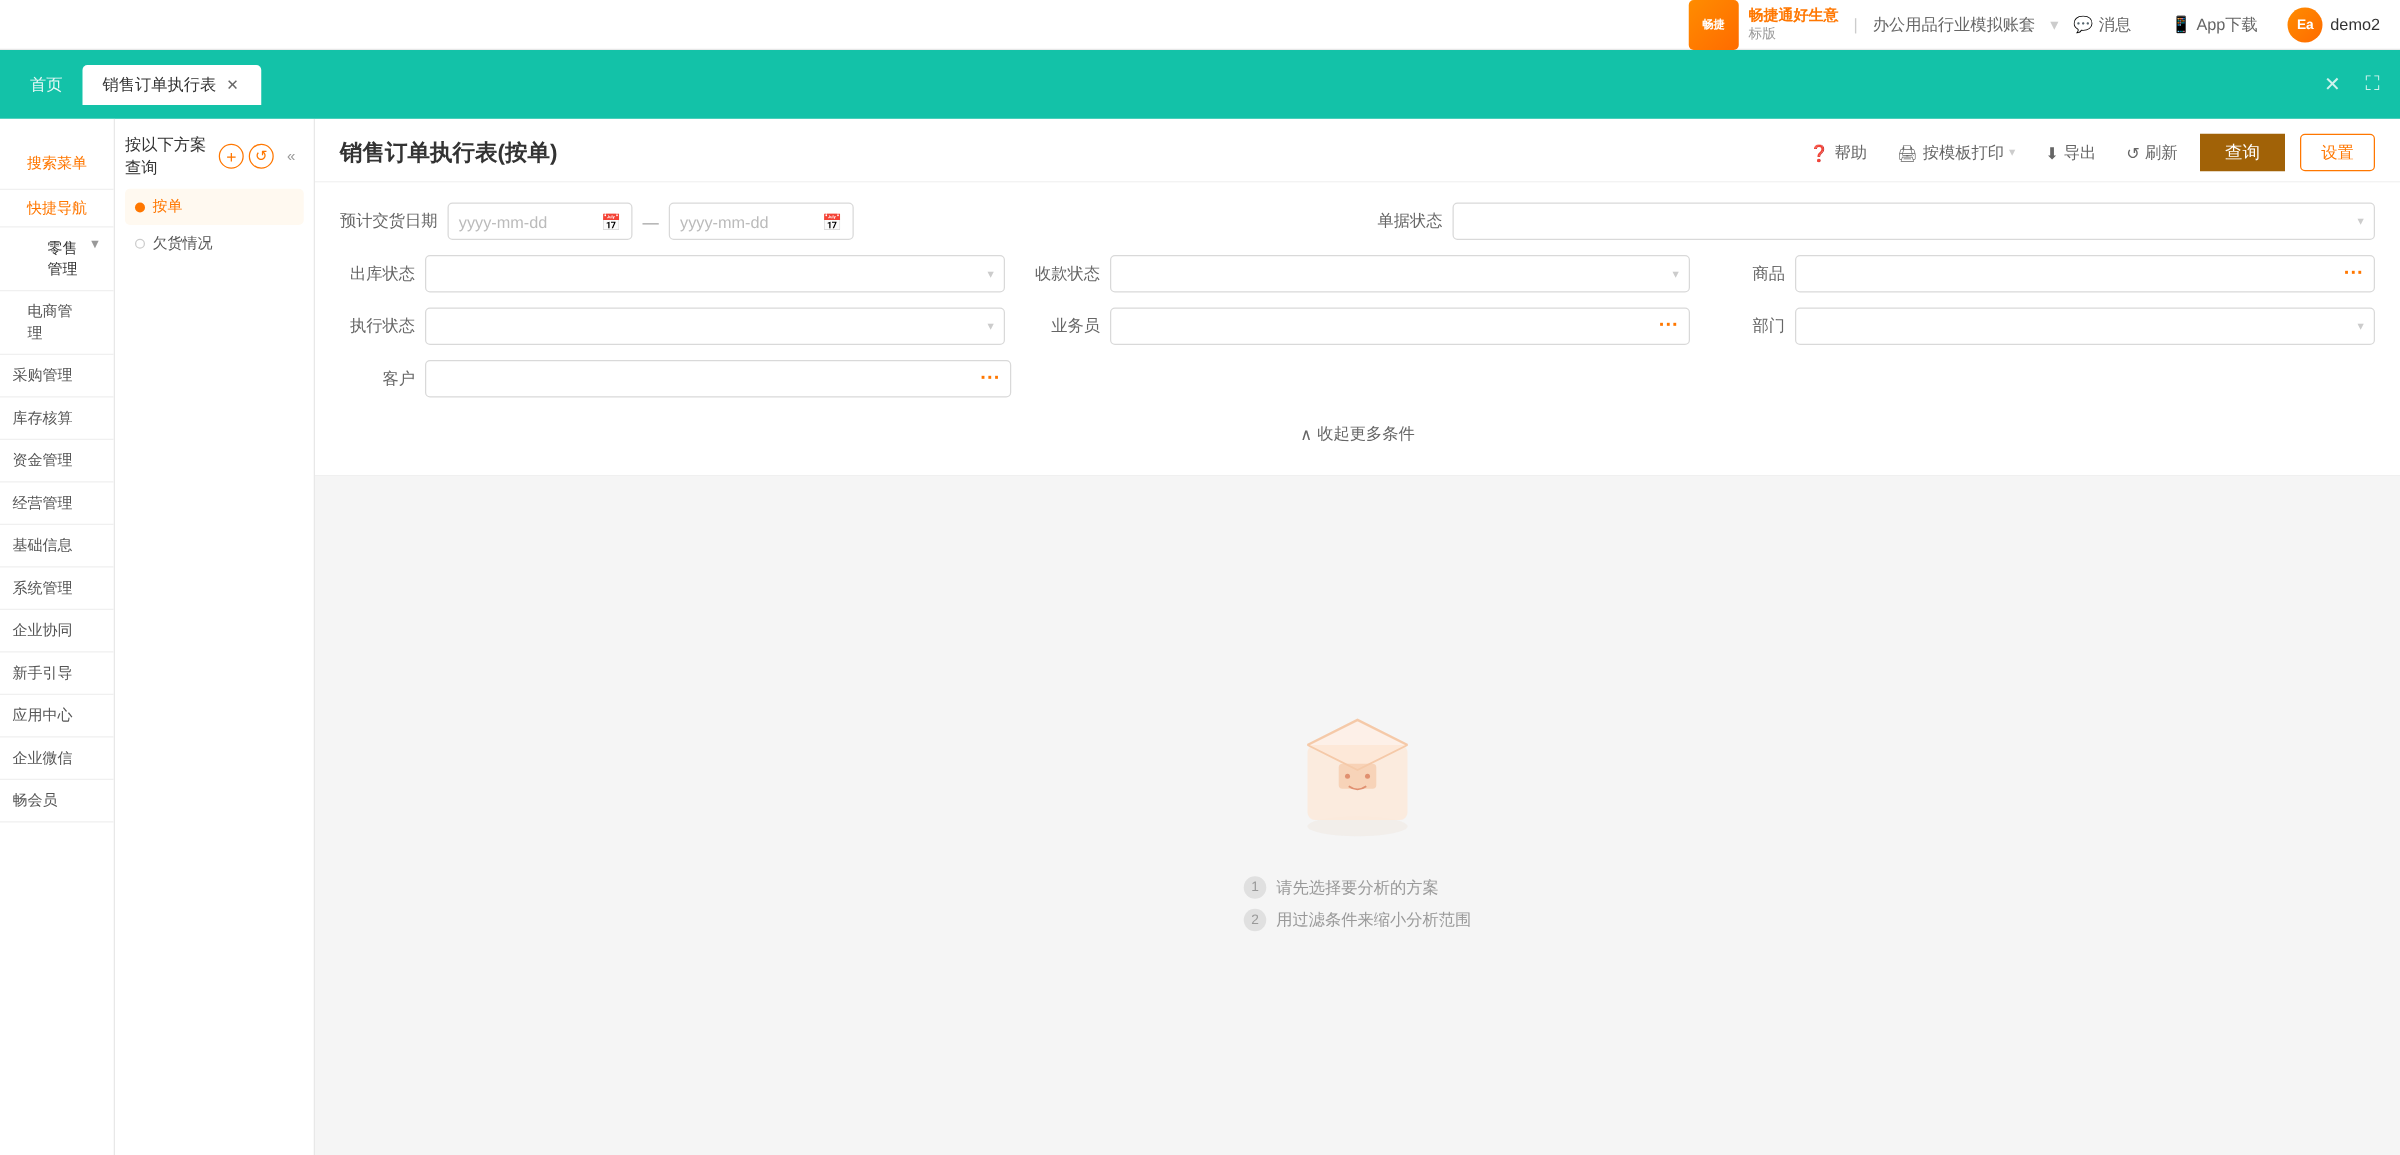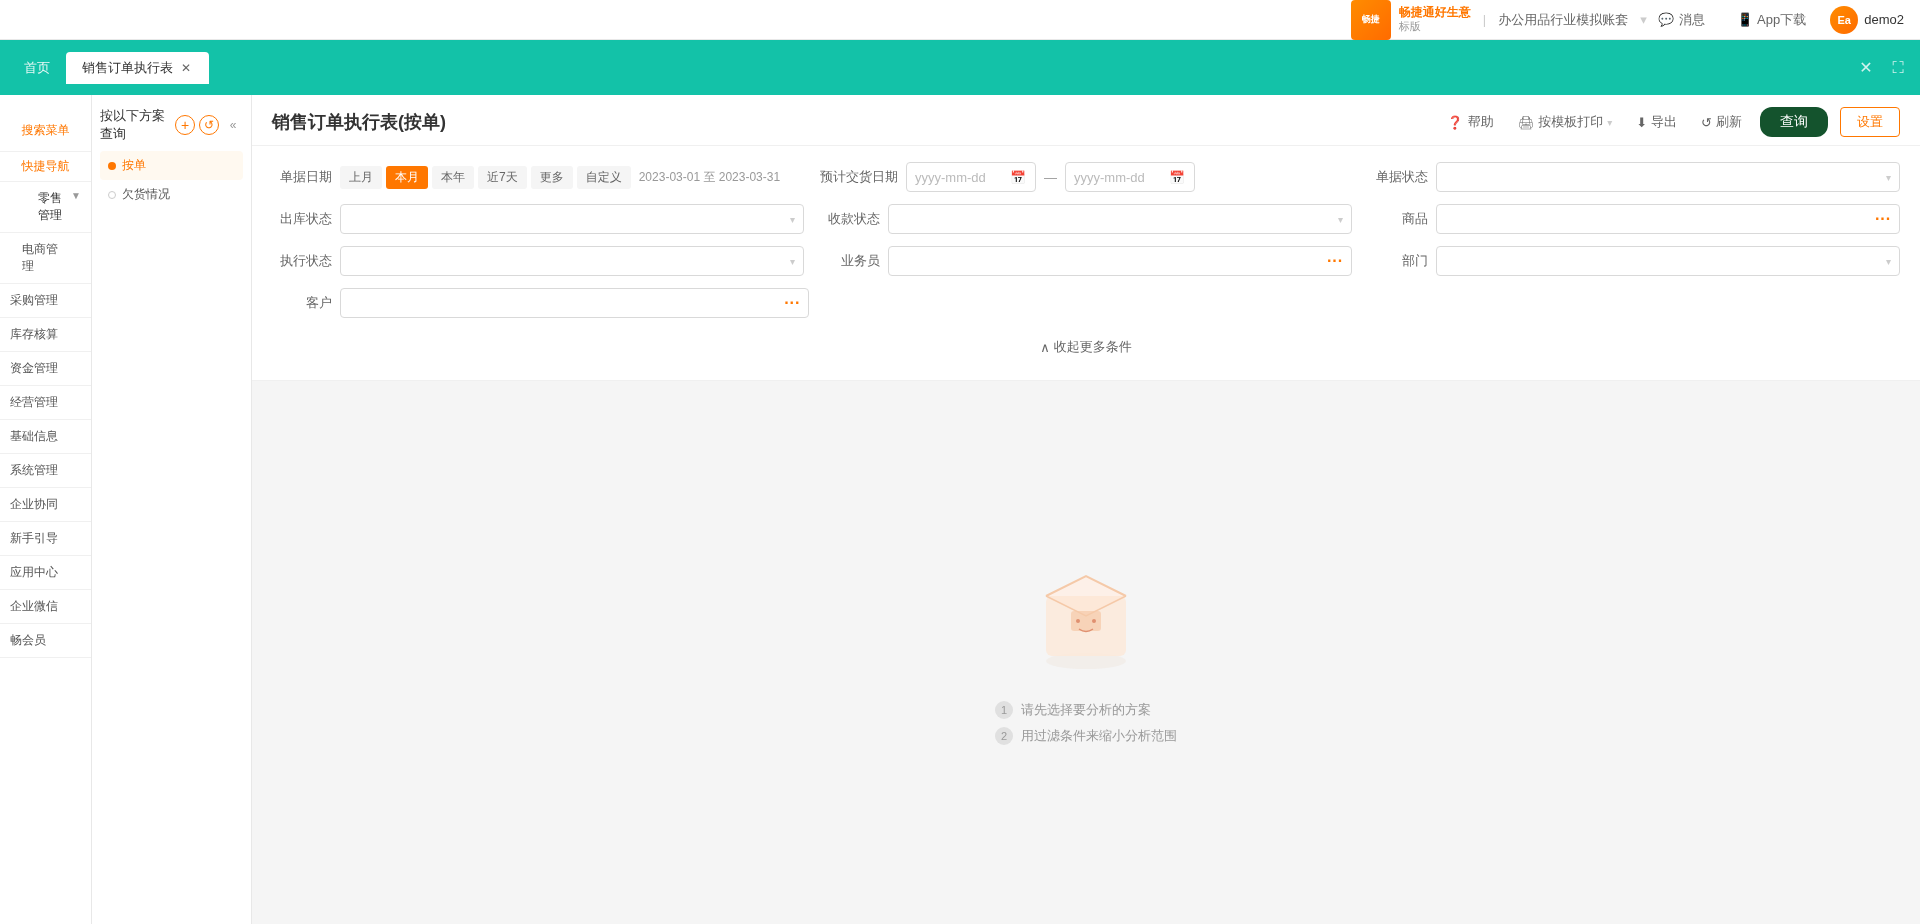--- a/index.html
+++ b/index.html
@@ -288,24 +288,24 @@
       align-items: center;
       gap: 4px;
       font-size: 13px;
       color: #666;
       cursor: pointer;
       background: none;
       border: none;
       padding: 4px 6px;
     }
     .btn-primary {
-      background: #14532d;
+      background: #a16207;
       color: #fff;
       border: none;
-      border-radius: 12px;
+      border-radius: 0;
       padding: 6px 20px;
       font-size: 14px;
       cursor: pointer;
     }
     .btn-secondary {
       background: #fff;
       color: #ff7700;
       border: 1px solid #ff7700;
       border-radius: 4px;
       padding: 5px 16px;
@@ -367,21 +367,21 @@
     }
     .filter-select .arrow { color: #ccc; font-size: 10px; }
     .date-input {
       height: 30px;
       border: 1px solid #d9d9d9;
       border-radius: 4px;
       padding: 0 8px;
       font-size: 13px;
       color: #ccc;
       background: #fff;
-      width: 130px;
+      width: 148px;
       display: flex;
       align-items: center;
       justify-content: space-between;
       cursor: pointer;
     }
     .date-separator { color: #999; }
     .filter-dots {
       color: #ff7700;
       cursor: pointer;
       font-size: 16px;
@@ -561,32 +561,20 @@
           </button>
           <button class="btn-primary">查询</button>
           <button class="btn-secondary">设置</button>
         </div>
       </div>
 
       <div class="filter-area">
 
         <div class="filter-row">
           <div style="display:flex;align-items:center;gap:8px;flex:1;">
-            <span class="filter-label">单据日期</span>
-            <div style="display:flex;align-items:center;gap:4px;">
-              <span class="date-btn">上月</span>
-              <span class="date-btn active">本月</span>
-              <span class="date-btn">本年</span>
-              <span class="date-btn">近7天</span>
-              <span class="date-btn">更多</span>
-              <span class="date-btn">自定义</span>
-            </div>
-            <span class="date-range-text">2023-03-01 至 2023-03-31</span>
-          </div>
-          <div style="display:flex;align-items:center;gap:8px;flex:1;">
             <span class="filter-label">预计交货日期</span>
             <div class="date-input">
               <span style="color:#bbb;">yyyy-mm-dd</span>
               <span style="color:#ccc;">📅</span>
             </div>
             <span class="date-separator">—</span>
             <div class="date-input">
               <span style="color:#bbb;">yyyy-mm-dd</span>
               <span style="color:#ccc;">📅</span>
             </div>

